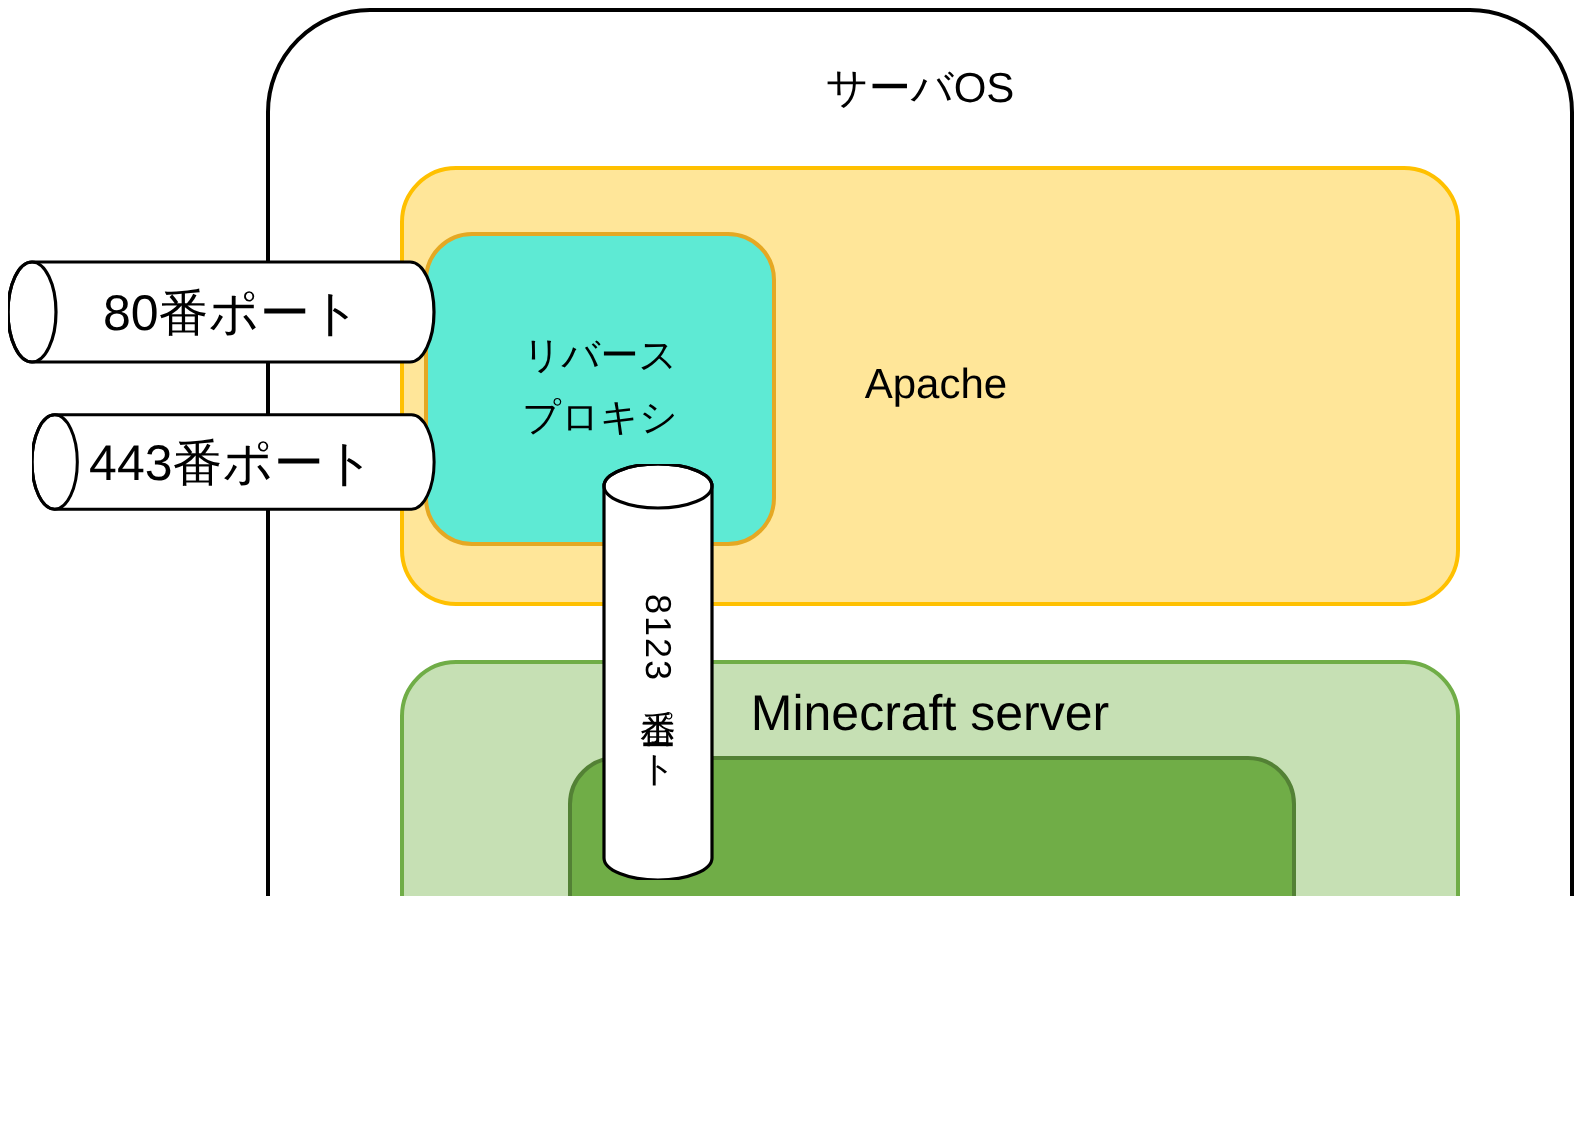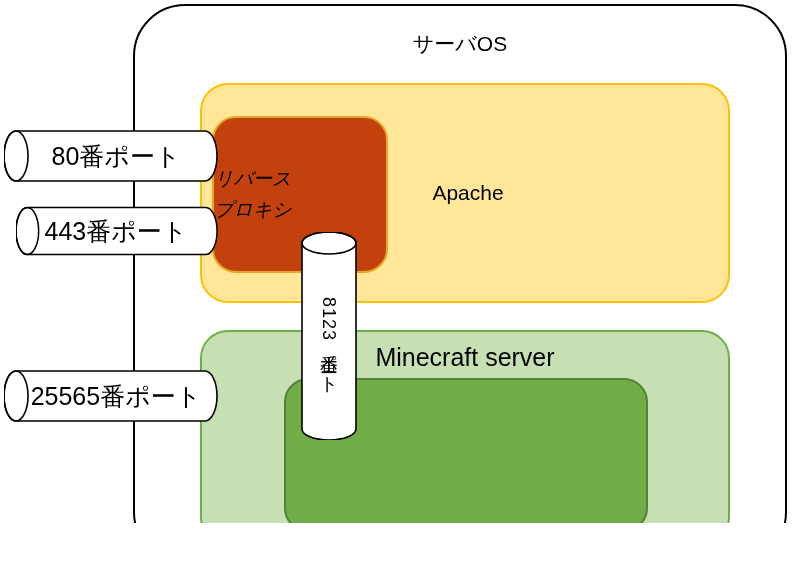--- a/index.html
+++ b/index.html
@@ -4,21 +4,21 @@
 <style>
   * { margin: 0; padding: 0; box-sizing: border-box; }
   html, body { background: #ffffff; }
   body {
     font-family: "Liberation Sans", "DejaVu Sans", sans-serif;
     color: #000;
   }
   .canvas {
     position: relative;
     width: 793px;
-    height: 523px;
+    height: 448px;
     background: #ffffff;
     overflow: hidden;
   }
   .abs { position: absolute; }
 
   
   .server-os {
     left: 133px; top: 4px;
     width: 654px; height: 560px;
     background: #ffffff;
@@ -46,28 +46,27 @@
     left: 388px; top: 181px; width: 160px;
     text-align: center;
     font-size: 21px;
     z-index: 3;
   }
 
   
   .proxy-box {
     left: 212px; top: 116px;
     width: 176px; height: 157px;
-    background: #c2410c;
+    background: #5eead4;
     border: 2.2px solid #E5A823;
     border-radius: 24px;
     z-index: 2;
     display: flex;
     align-items: center;
-    justify-content: flex-start;
-    font-style: italic;
+    justify-content: center;
   }
   .proxy-label {
     text-align: center;
     font-size: 19px;
     line-height: 1.6;
     white-space: pre-line;
   }
 
   
   .minecraft-box {
@@ -170,27 +169,20 @@
   </div>
 
   <div class="abs pipe-h pipe-443">
     <svg viewBox="0 0 214 52">
       <path d="M 12 1 L 201 1 A 12 25 0 0 1 201 51 L 12 51 A 12 25 0 0 1 12 1 Z" fill="#FFFFFF" stroke="#000000" stroke-width="1.6"></path>
       <ellipse cx="12" cy="26" rx="12" ry="25" fill="none" stroke="#000000" stroke-width="1.6"></ellipse>
     </svg>
     <div class="pipe-label">443番ポート</div>
   </div>
 
-  <div class="abs pipe-h pipe-25565">
-    <svg viewBox="0 0 214 52">
-      <path d="M 12 1 L 201 1 A 12 25 0 0 1 201 51 L 12 51 A 12 25 0 0 1 12 1 Z" fill="#FFFFFF" stroke="#000000" stroke-width="1.6"></path>
-      <ellipse cx="12" cy="26" rx="12" ry="25" fill="none" stroke="#000000" stroke-width="1.6"></ellipse>
-    </svg>
-    <div class="pipe-label">25565番ポート</div>
-  </div>
 
   <div class="abs pipe-v">
     <svg viewBox="0 0 56 208">
       <path d="M 1 11 A 27 11 0 0 1 55 11 L 55 197 A 27 11 0 0 1 1 197 Z" fill="#FFFFFF" stroke="#000000" stroke-width="1.6"></path>
       <ellipse cx="28" cy="11" rx="27" ry="11" fill="none" stroke="#000000" stroke-width="1.6"></ellipse>
     </svg>
     <div class="pipe-label-v">8123番ポート</div>
   </div>
 
 </div>

